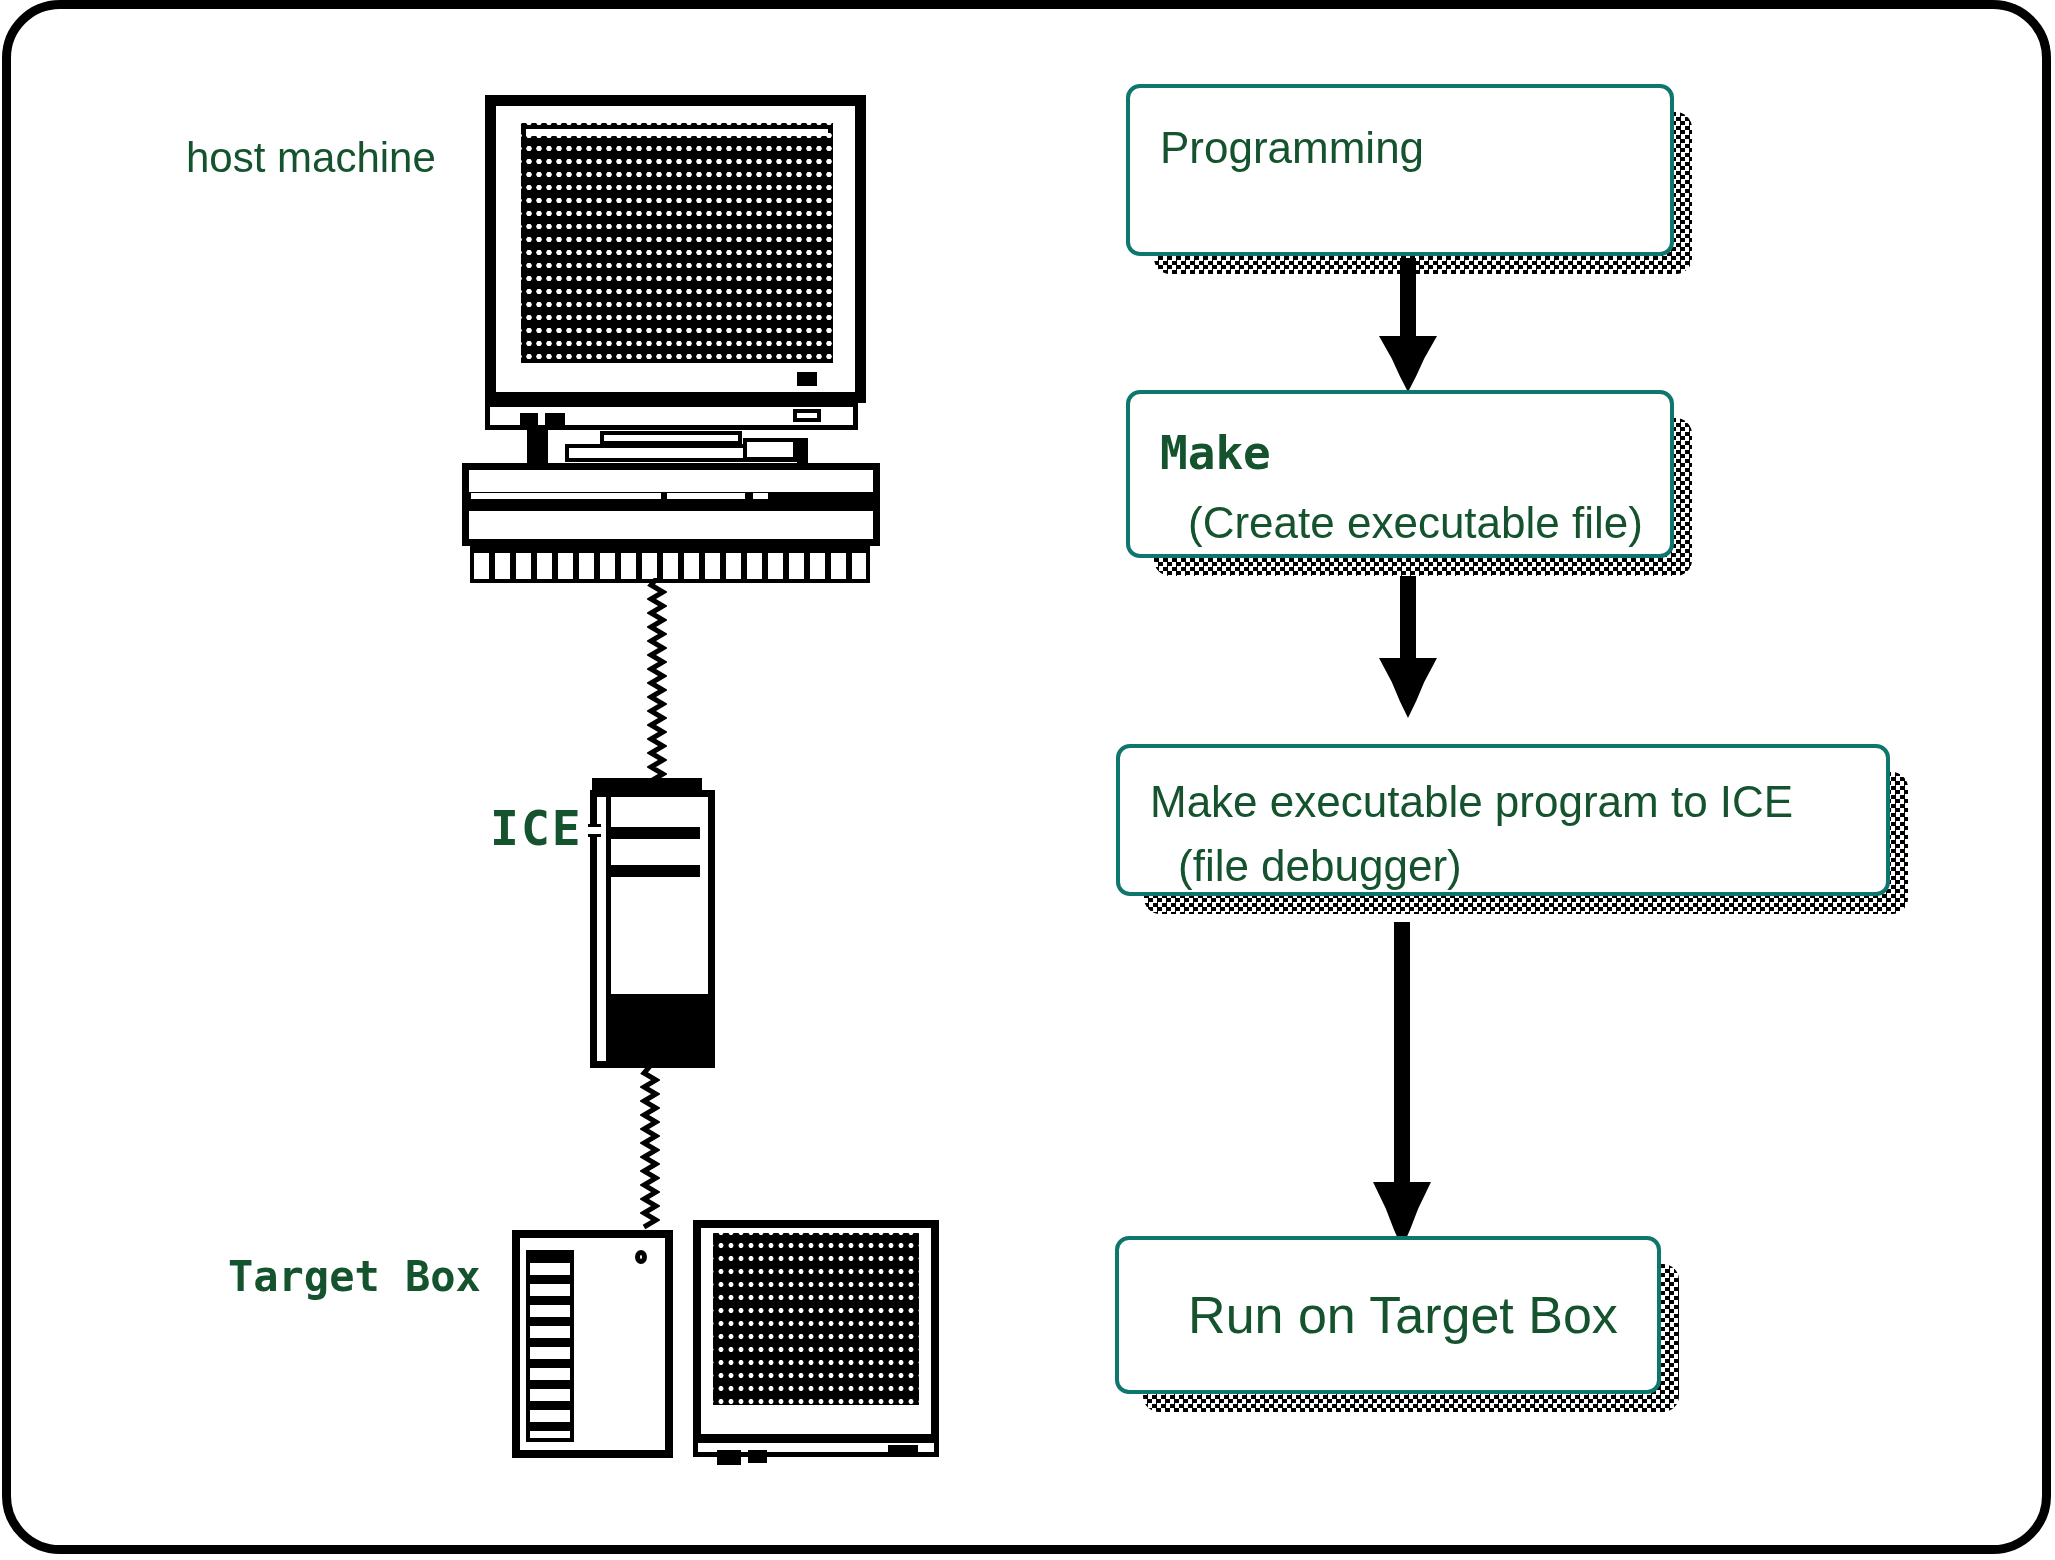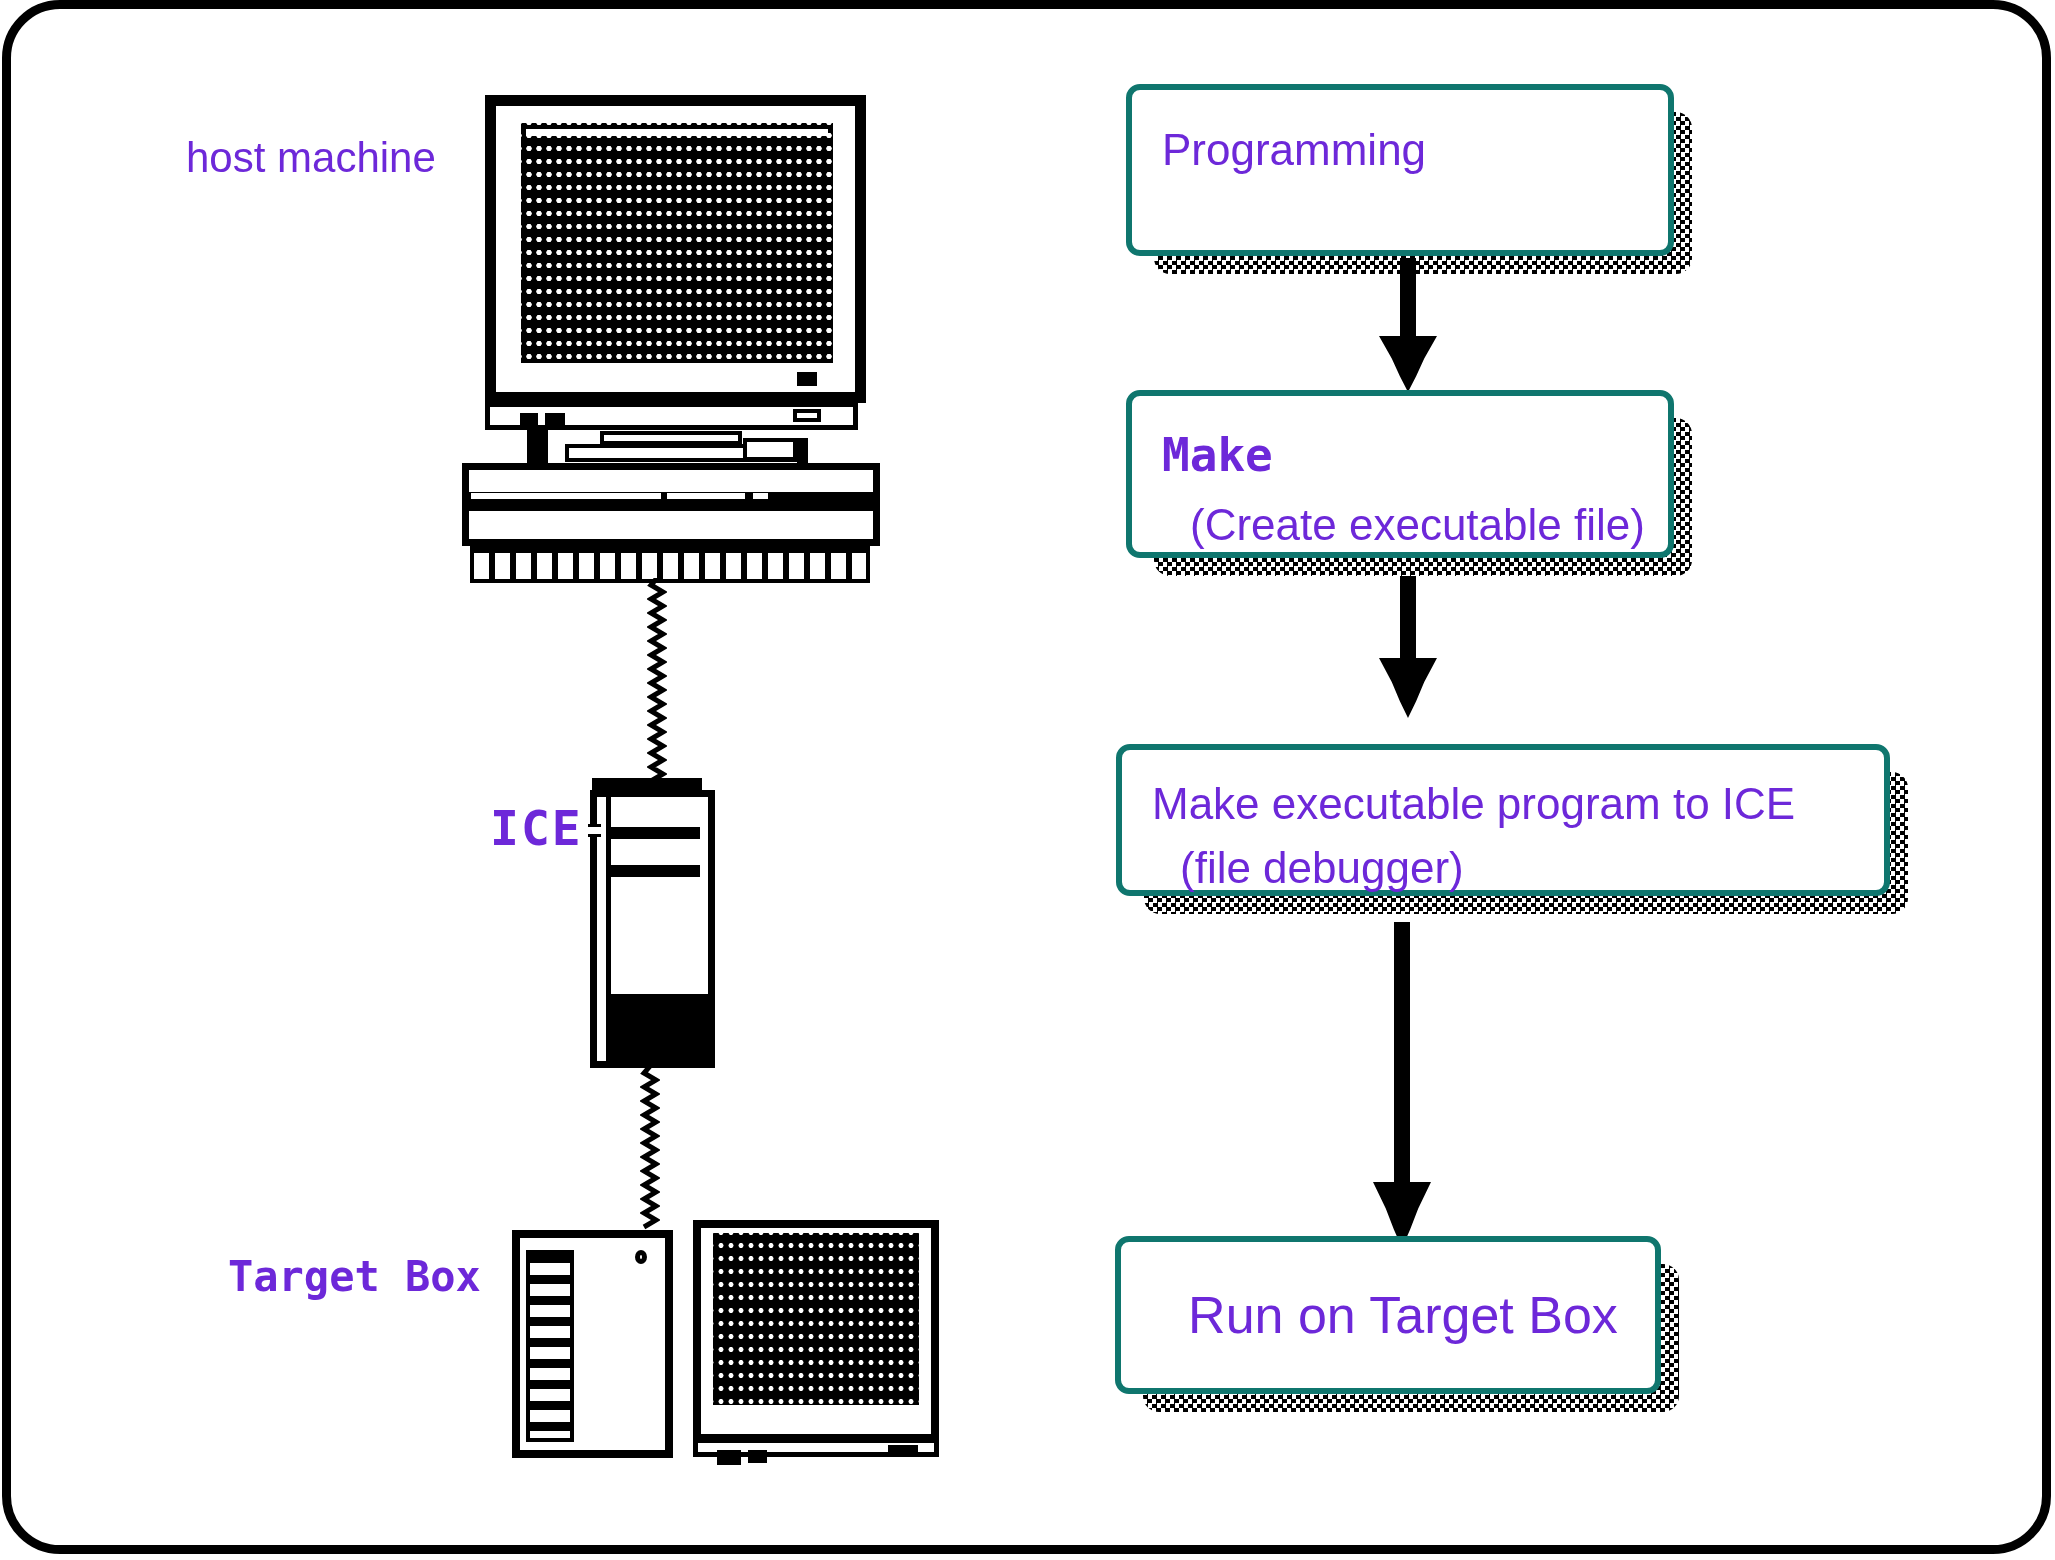--- a/index.html
+++ b/index.html
@@ -1,18 +1,18 @@
 <!DOCTYPE html>
 <html><head>
 <meta charset="utf-8">
 <style>
   html,body { margin:0; padding:0; background:#fff; }
   .stage {
     position:relative; width:2055px; height:1560px; background:#fff;
-    font-family:"Liberation Sans", sans-serif; color:#6d28d9; overflow:hidden;
+    font-family:"Liberation Sans", sans-serif; color:#14532d; overflow:hidden;
   }
   .stage * { box-sizing:border-box; }
   i { display:block; position:absolute; font-style:normal; }
 
   
   .page-border {
     position:absolute; left:2px; top:0px; right:4px; bottom:6px;
     border:9px solid #000; border-radius:58px;
   }
 
@@ -91,21 +91,21 @@
   .knob { position:absolute; background:#000; }
   .knob.k1 { left:717px; top:1450px; width:24px; height:15px; }
   .knob.k2 { left:748px; top:1450px; width:19px; height:13px; }
 
   
   .fcw { position:absolute; }
   .fcshadow { position:absolute; left:28px; top:28px; right:-18px; bottom:-18px;
               border-radius:16px;
               background-image:repeating-conic-gradient(#000 0% 25%, #fff 25% 50%);
               background-size:9px 9px; }
-  .fcbox { position:absolute; inset:0; background:#fff; border:6px solid #0f766e;
+  .fcbox { position:absolute; inset:0; background:#fff; border:4px solid #0f766e;
            border-radius:14px; font-size:44px; }
   .fcbox .t1 { padding-left:30px; }
   .fcbox .t2 { padding-left:58px; }
   .fcw.s1 .fcbox { padding-top:26px; line-height:68px; }
   .fcw.s2 .fcbox { padding-top:24px; line-height:70px; }
   .fcw.s2 .t1 { font-size:46px; }
   .fcw.s3 .fcbox { padding-top:22px; line-height:64px; }
   .fcw.s4 .fcbox { display:flex; align-items:center; justify-content:center;
                    font-size:52px; }
 

